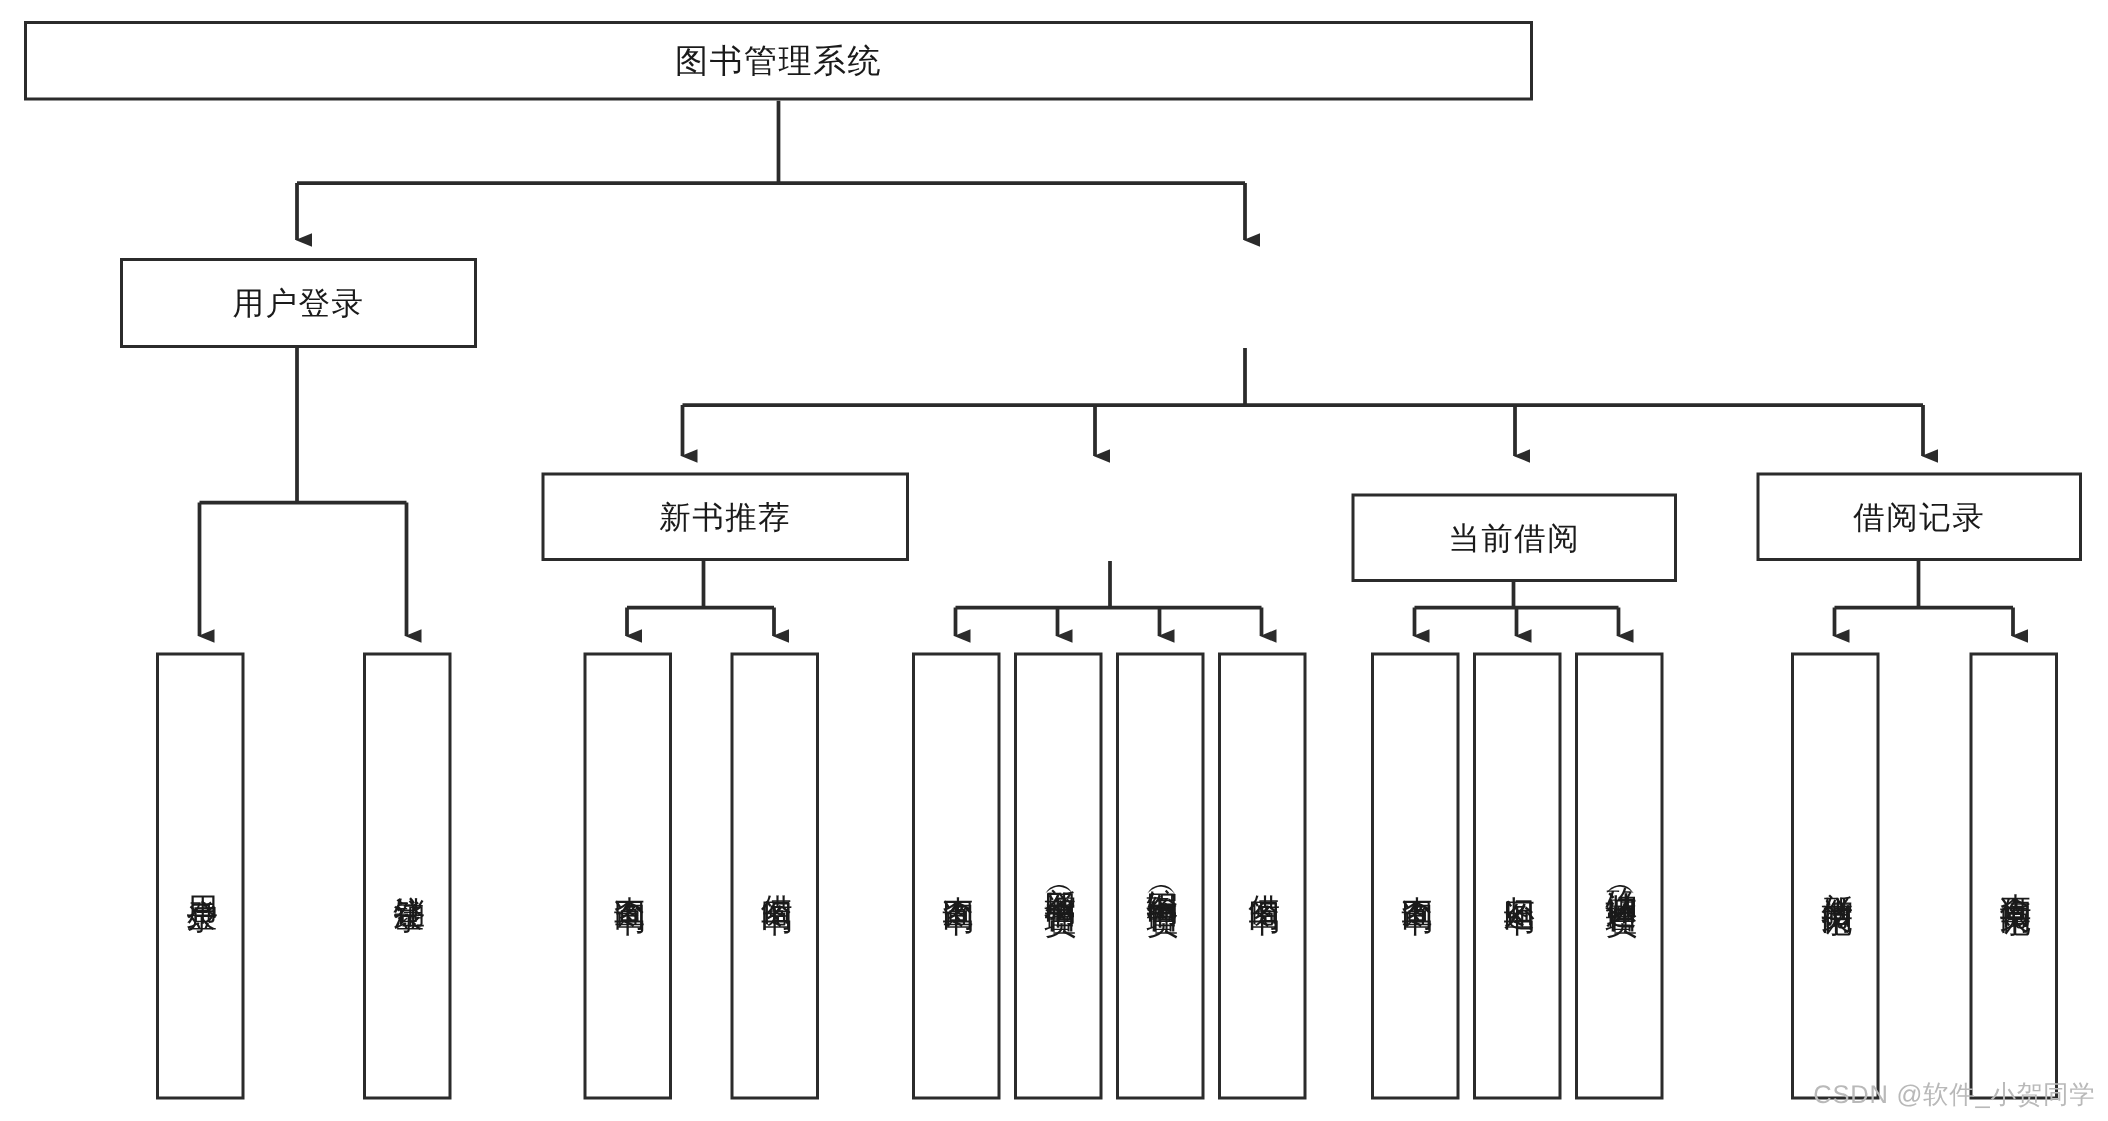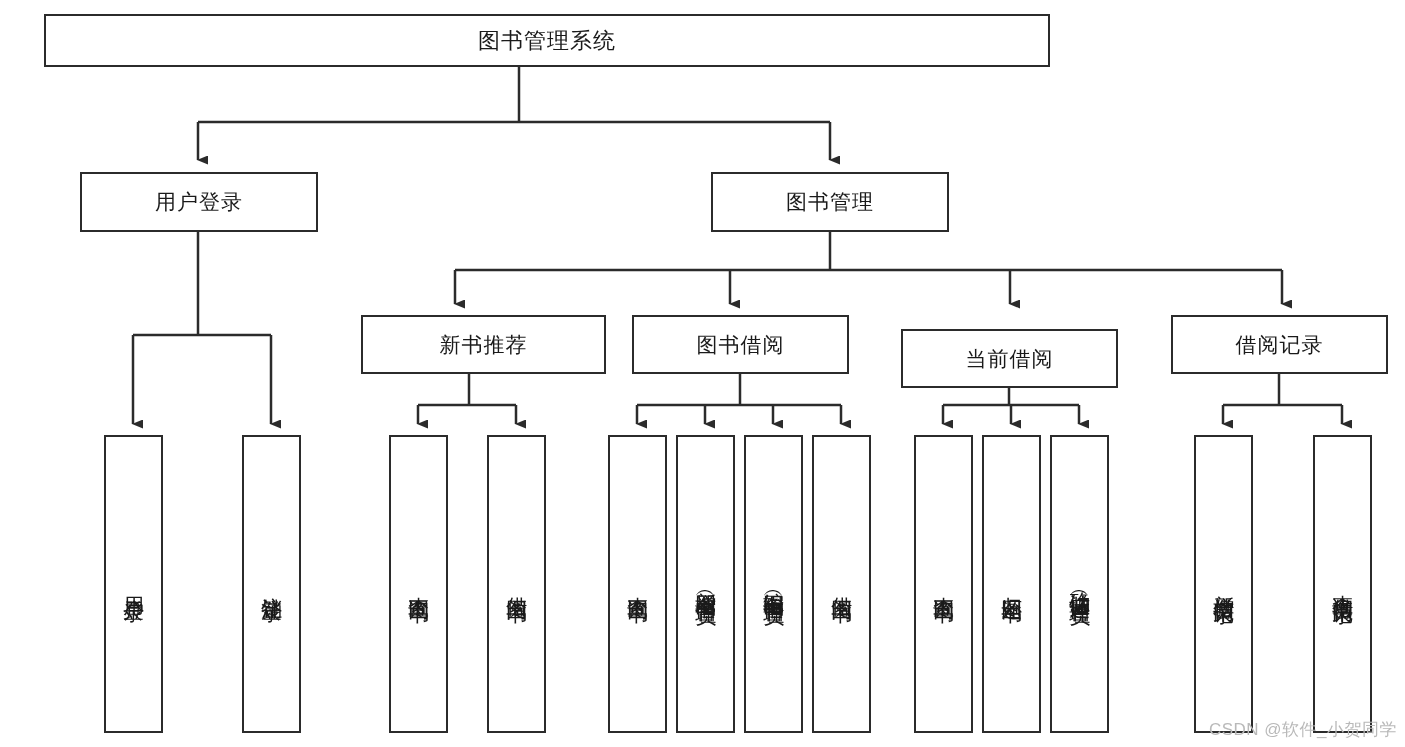--- a/index.html
+++ b/index.html
@@ -34,21 +34,20 @@
     align-items: center;
     justify-content: center;
     color: #1a1a1a;
   }
   .node.horizontal {
     font-size: 21px;
     letter-spacing: 1px;
   }
   .node.root {
     font-size: 22px;
-    margin-left: 28px;
   }
   .node.vertical {
     padding: 6px 0;
   }
   .vlabel {
     writing-mode: vertical-rl;
     text-orientation: upright;
     font-size: 21px;
     line-height: 1.08;
     letter-spacing: 2px;
@@ -121,29 +120,23 @@
     </g>
   </svg>
 
   <div class="node horizontal root" style="left:16px; top:14px; width:1006px; height:53px;">
     <span>图书管理系统</span>
   </div>
 
   <div class="node horizontal" style="left:80px; top:172px; width:238px; height:60px;">
     <span>用户登录</span>
   </div>
-  <div class="node horizontal" style="left:711px; top:172px; width:238px; height:60px;">
-    <span>图书管理</span>
-  </div>
 
   <div class="node horizontal" style="left:361px; top:315px; width:245px; height:59px;">
     <span>新书推荐</span>
-  </div>
-  <div class="node horizontal" style="left:632px; top:315px; width:217px; height:59px;">
-    <span>图书借阅</span>
   </div>
   <div class="node horizontal" style="left:901px; top:329px; width:217px; height:59px;">
     <span>当前借阅</span>
   </div>
   <div class="node horizontal" style="left:1171px; top:315px; width:217px; height:59px;">
     <span>借阅记录</span>
   </div>
 
   <div class="node vertical" style="left:104px; top:435px; width:59px; height:298px;">
     <span class="vlabel">用户登录</span>

